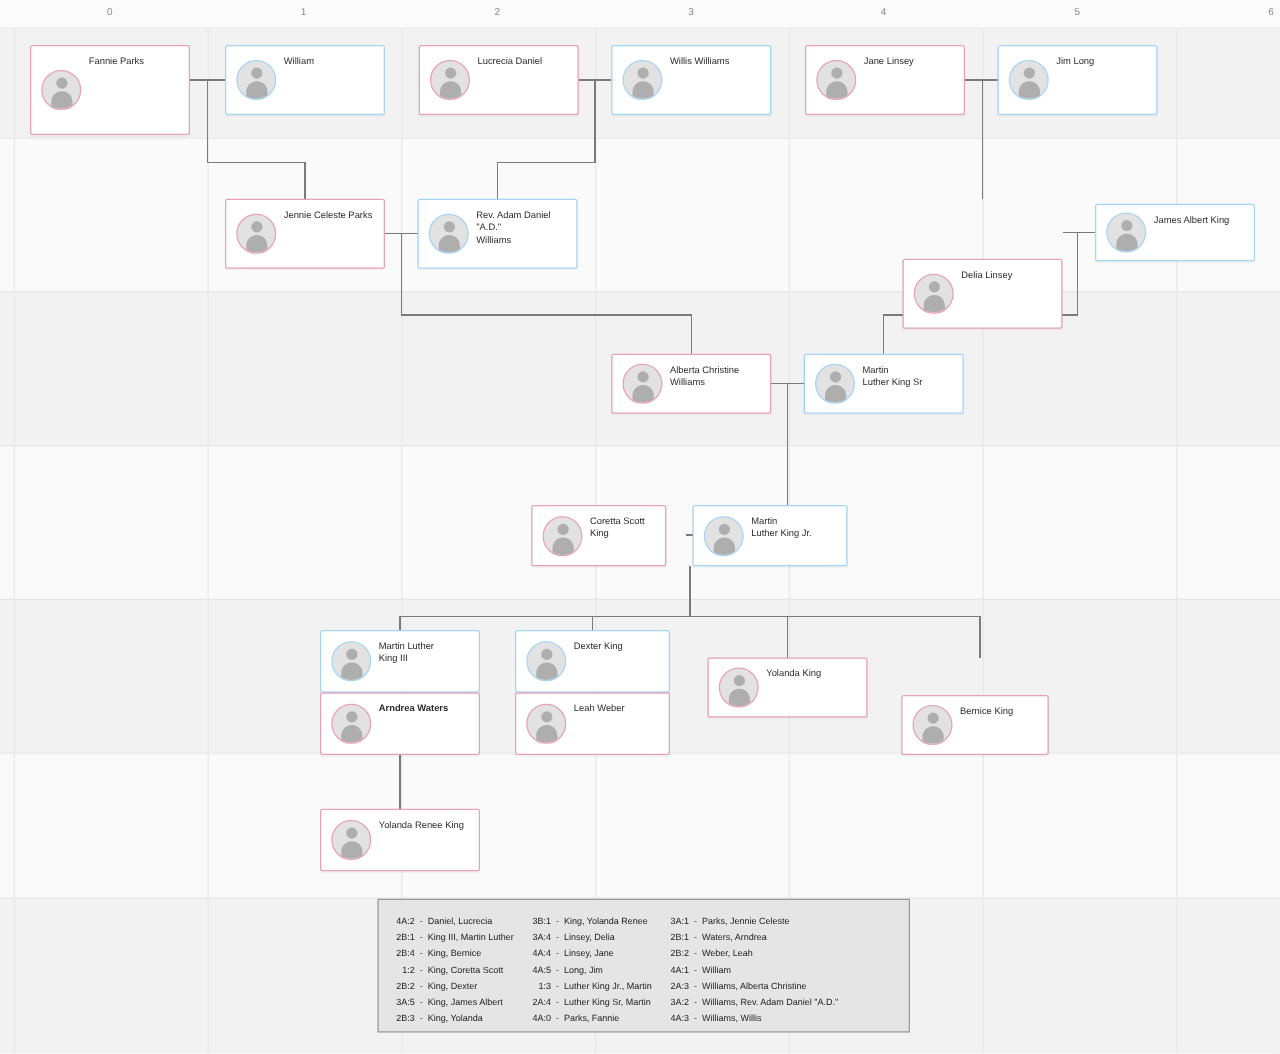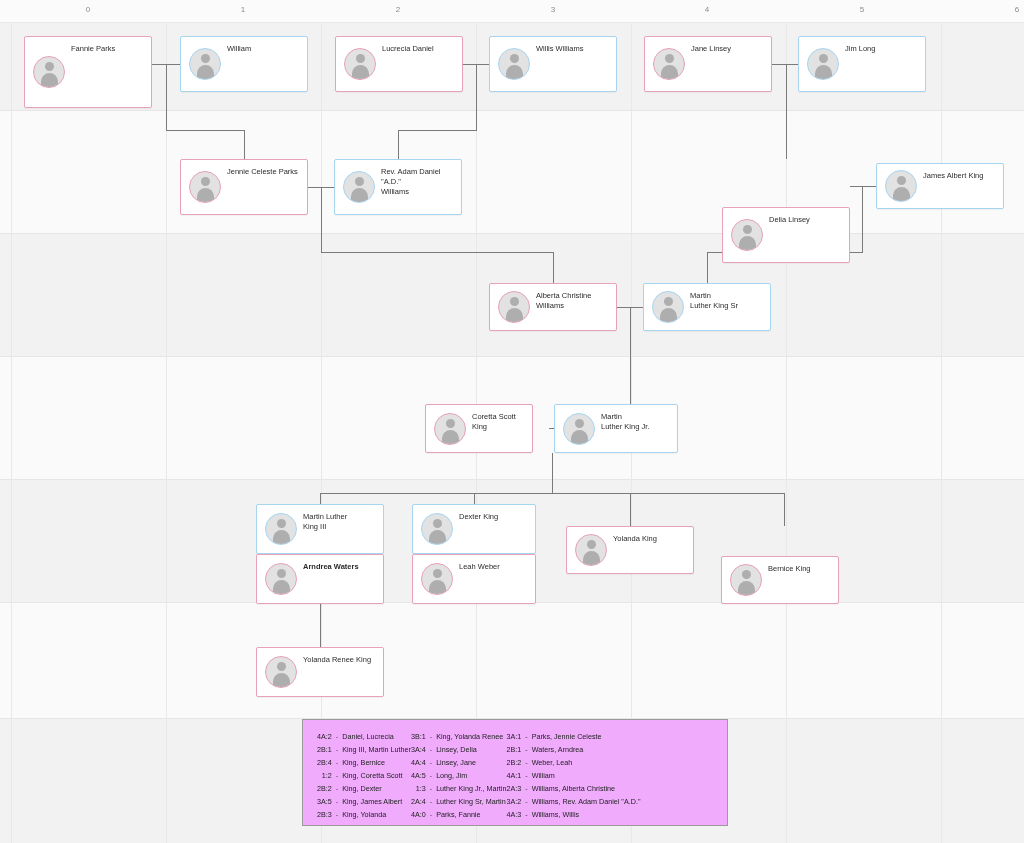--- a/index.html
+++ b/index.html
@@ -135,26 +135,26 @@
     font-size: 7.5px;
     line-height: 10px;
     color: #2b2b2b;
     white-space: pre-line;
   }
 
   
   #legend {
     position: absolute;
     box-sizing: border-box;
-    background: #f0abfc;
+    background: #e5e5e5;
     border: 1px solid #9a9a9a;
     z-index: 5;
     padding: 10px 14px 8px 14px;
     display: flex;
-    gap: 0px;
+    gap: 15px;
   }
   .legend-col { display: table; border-collapse: collapse; }
   .legend-row { display: table-row; }
   .legend-code,
   .legend-dash,
   .legend-name {
     display: table-cell;
     font-size: 7.2px;
     line-height: 13px;
     color: #222222;

